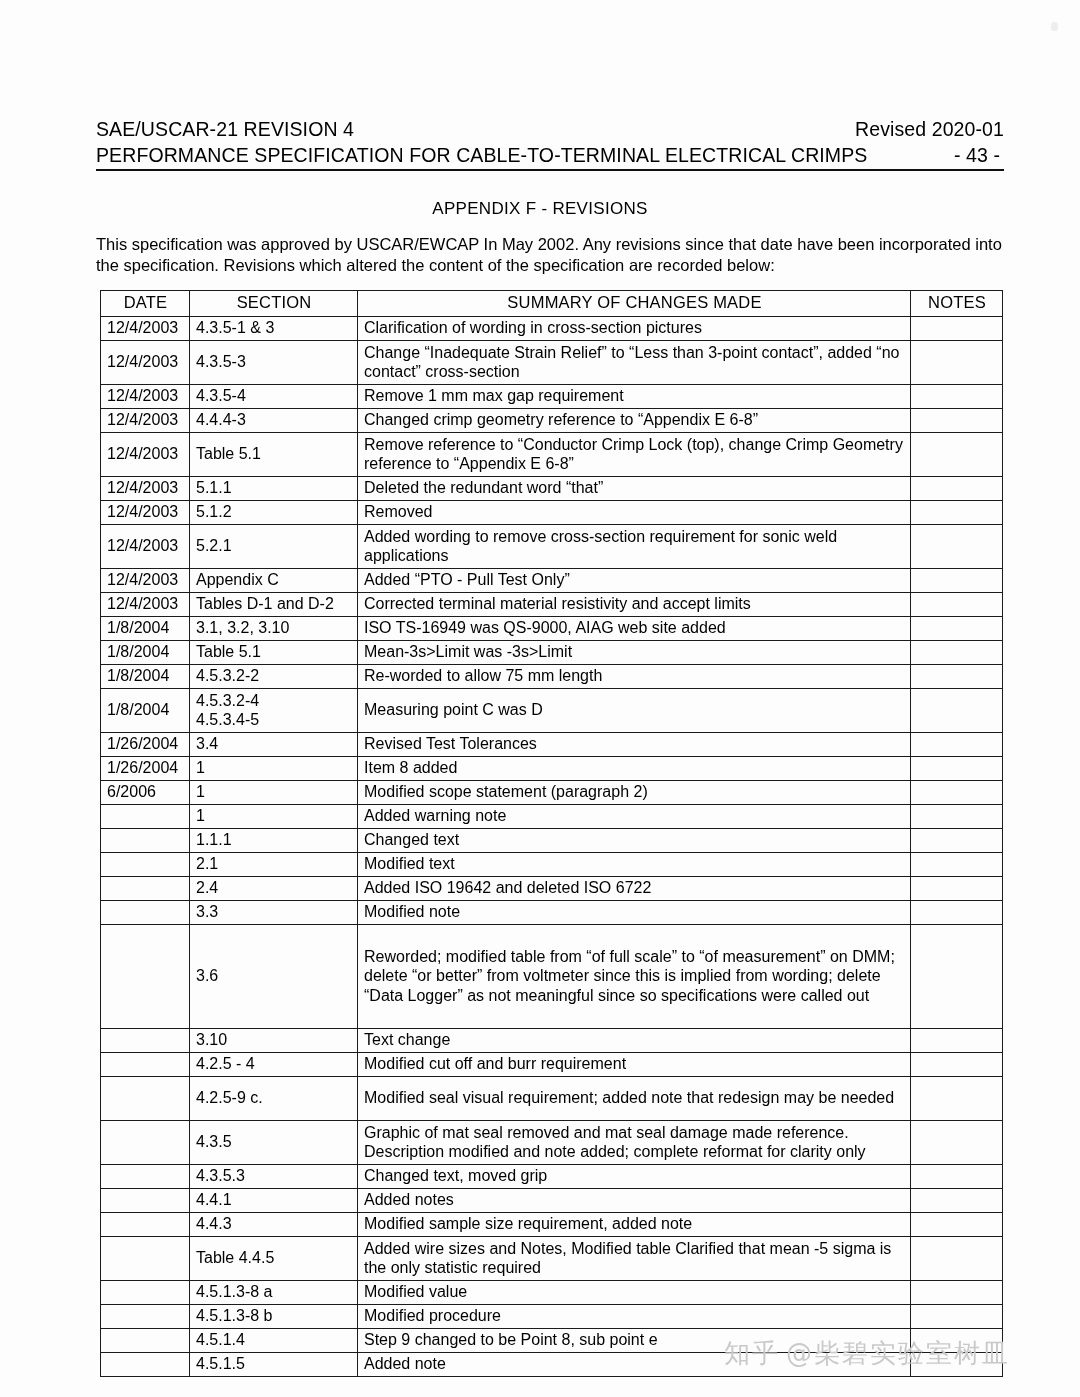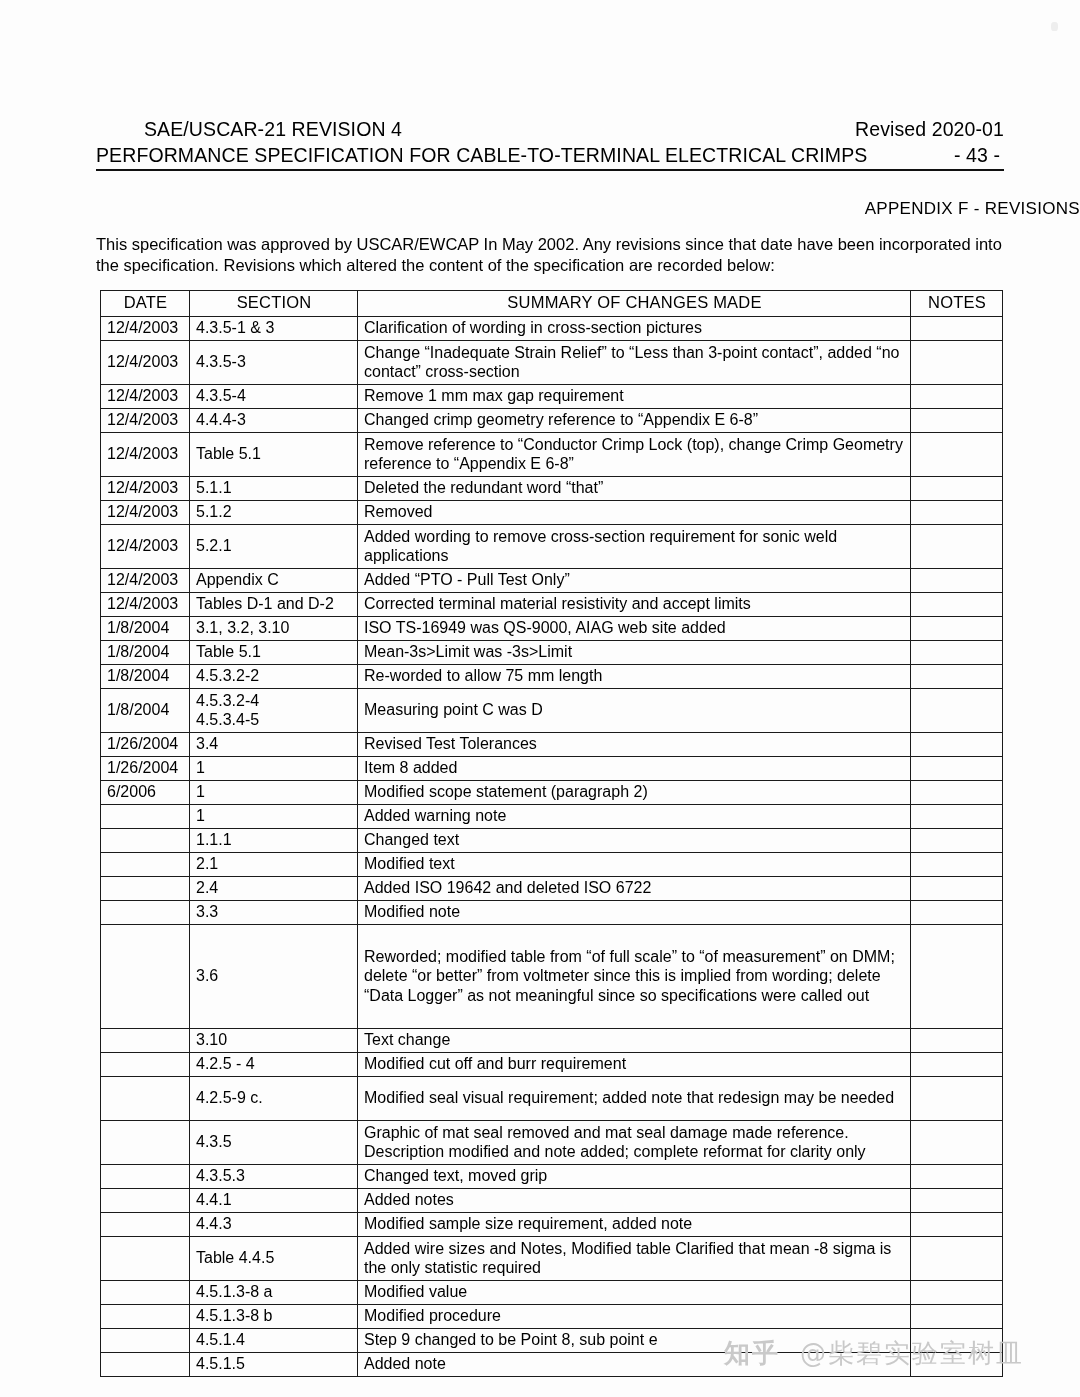--- a/index.html
+++ b/index.html
@@ -31,35 +31,35 @@
     width: 908px;
   }
   .hdr-line {
     display: flex;
     justify-content: space-between;
     align-items: baseline;
     font-size: 19.5px;
     letter-spacing: 0.1px;
     white-space: nowrap;
   }
-  .hdr-line-1 { margin-bottom: 3px; margin-left: 48px; }
+  .hdr-line-1 { margin-bottom: 3px; }
   .hdr-line-2 {
     border-bottom: 2.2px solid #111;
     padding-bottom: 2px;
   }
   .hdr-right { padding-left: 14px; }
   .hdr-pageno { padding-right: 4px; }
 
   
   .appendix-title {
     position: absolute;
     top: 199px;
     left: 0;
     width: 1080px;
-    text-align: right;
+    text-align: center;
     font-size: 17px;
     letter-spacing: 0.3px;
   }
 
   
   .intro {
     position: absolute;
     left: 96px;
     top: 234px;
     width: 906px;
@@ -118,21 +118,21 @@
     position: absolute;
     left: 724px;
     top: 1336px;
     font-size: 26px;
     color: #c9c9c9;
     letter-spacing: 2px;
     white-space: nowrap;
     font-family: "DejaVu Sans", sans-serif;
     user-select: none;
   }
-  .watermark .wm-logo { margin-right: 20px; font-weight: bold; }
+  .watermark .wm-logo { margin-right: 6px; }
 
   
   .scan-speck {
     position: absolute;
     left: 1051px;
     top: 22px;
     width: 7px;
     height: 9px;
     background: #eeeeee;
     border-radius: 40%;
@@ -354,21 +354,21 @@
           </tr>
           <tr class="h1">
             <td class="c-date"></td>
             <td class="c-section">4.4.3</td>
             <td class="c-summary">Modified sample size requirement, added note</td>
             <td class="c-notes"></td>
           </tr>
           <tr class="h2">
             <td class="c-date"></td>
             <td class="c-section">Table 4.4.5</td>
-            <td class="c-summary">Added wire sizes and Notes, Modified table Clarified that mean -8 sigma is the only statistic required</td>
+            <td class="c-summary">Added wire sizes and Notes, Modified table Clarified that mean -5 sigma is the only statistic required</td>
             <td class="c-notes"></td>
           </tr>
           <tr class="h1">
             <td class="c-date"></td>
             <td class="c-section">4.5.1.3-8 a</td>
             <td class="c-summary">Modified value</td>
             <td class="c-notes"></td>
           </tr>
           <tr class="h1">
             <td class="c-date"></td>

